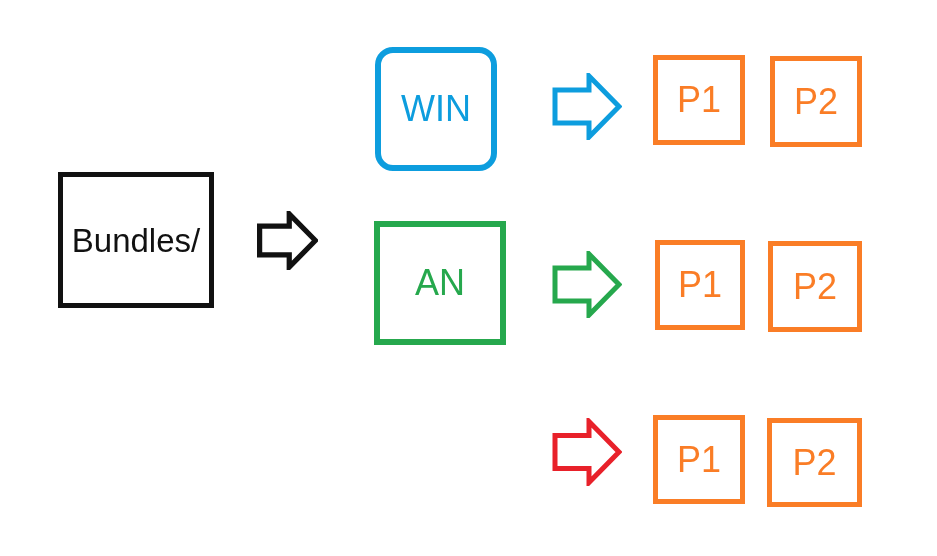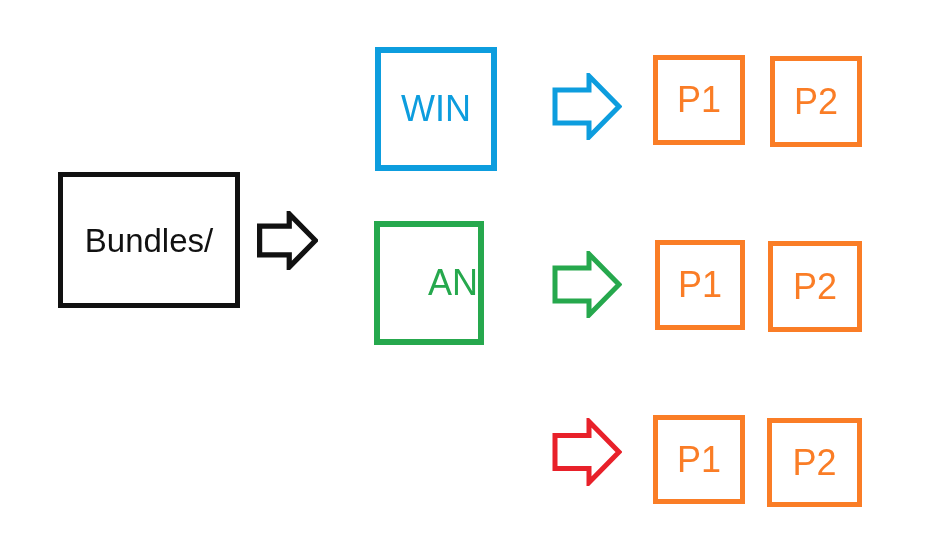--- a/index.html
+++ b/index.html
@@ -28,32 +28,32 @@
     line-height: 1;
     white-space: nowrap;
   }
   .arrow {
     position: absolute;
     display: block;
   }
   .arrow svg { display: block; width: 100%; height: 100%; }
 
   
-  #bundles-box { left: 58px; top: 172px; width: 182px; height: 136px; border: 5px solid #111; font-size: 33px; }
+  #bundles-box { left: 58px; top: 172px; width: 156px; height: 136px; border: 5px solid #111; font-size: 33px; }
   
   #root-arrow { left: 257px; top: 211px; width: 61px; height: 59px; }
 
   
   #win-box   { left: 375px; top: 47px;  width: 122px; height: 124px; border: 6px solid; font-size: 36px; }
   #win-arrow { left: 552px; top: 73px;  width: 70px;  height: 67px; }
   #win-p1    { left: 653px; top: 55px;  width: 92px;  height: 90px; }
   #win-p2    { left: 770px; top: 56px;  width: 92px;  height: 91px; }
 
   
-  #an-box    { left: 374px; top: 221px; width: 110px; height: 124px; border: 6px solid; font-size: 36px; justify-content: flex-end; }
+  #an-box    { left: 374px; top: 221px; width: 132px; height: 124px; border: 6px solid; font-size: 36px; }
   #an-arrow  { left: 552px; top: 251px; width: 70px;  height: 67px; }
   #an-p1     { left: 655px; top: 240px; width: 90px;  height: 90px; }
   #an-p2     { left: 768px; top: 241px; width: 94px;  height: 91px; }
 
   
   #ios-box   { left: 375px; top: 389px; width: 124px; height: 123px; border: 6px solid; font-size: 36px; }
   #ios-arrow { left: 552px; top: 418px; width: 70px;  height: 68px; }
   #ios-p1    { left: 653px; top: 415px; width: 92px;  height: 89px; }
   #ios-p2    { left: 767px; top: 418px; width: 95px;  height: 89px; }
 
@@ -67,21 +67,21 @@
   <div class="box" id="bundles-box" style="border-color: rgb(17, 17, 17); color: rgb(17, 17, 17);">
     <span>Bundles/</span>
   </div>
 
   <span class="arrow" id="root-arrow" style="color: rgb(17, 17, 17);">
     <svg viewBox="0 0 70 67" preserveAspectRatio="xMidYMid meet">
       <polygon points="3,17 37,17 37,3 67,33.5 37,64 37,50 3,50" fill="#ffffff" stroke="currentColor" stroke-width="6" stroke-linejoin="miter"></polygon>
     </svg>
   </span>
 
-  <div class="box" id="win-box" style="border-color: rgb(13, 157, 222); color: rgb(13, 157, 222);">
+  <div class="box" id="win-box" style="border-color: rgb(13, 157, 222); color: rgb(13, 157, 222); border-radius: 18px;">
     <span>WIN</span>
   </div>
   <span class="arrow" id="win-arrow" style="color: rgb(13, 157, 222);">
     <svg viewBox="0 0 70 67" preserveAspectRatio="xMidYMid meet">
       <polygon points="3,17 37,17 37,3 67,33.5 37,64 37,50 3,50" fill="#ffffff" stroke="currentColor" stroke-width="5" stroke-linejoin="miter"></polygon>
     </svg>
   </span>
   <div class="box child-box" id="win-p1" style="border-color: rgb(250, 125, 38); color: rgb(250, 125, 38);">
     <span>P1</span>
   </div>

